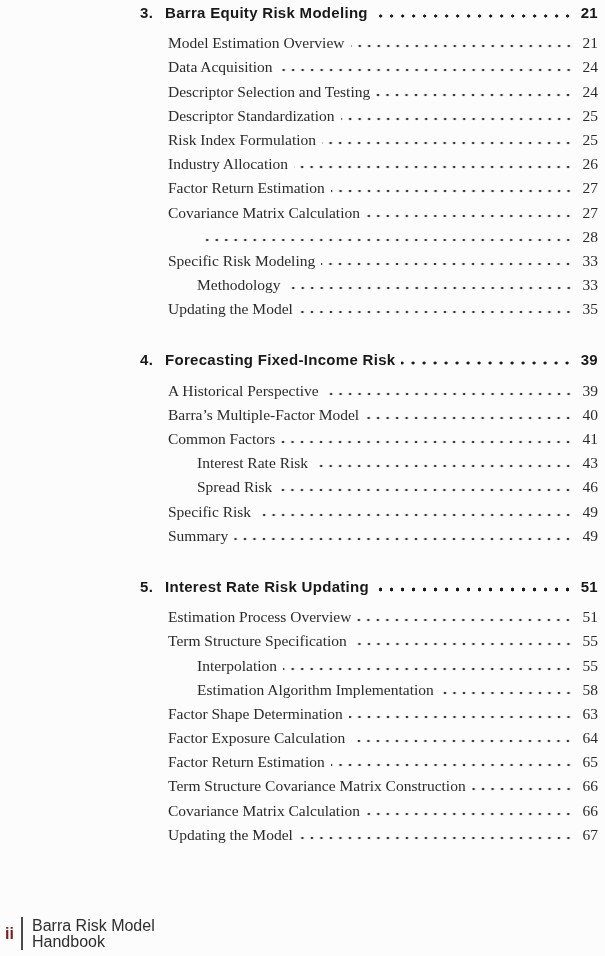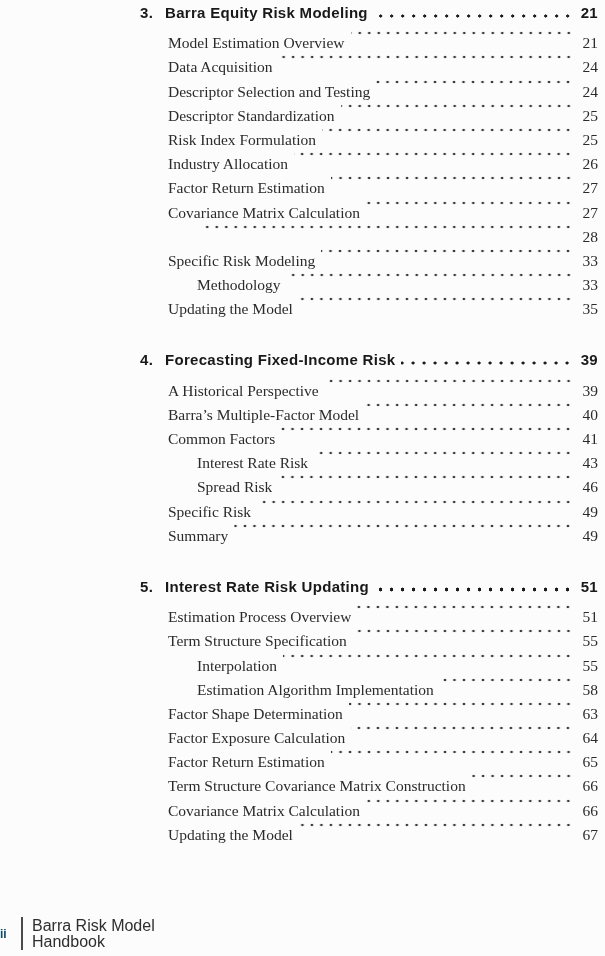--- a/index.html
+++ b/index.html
@@ -49,21 +49,20 @@
     margin-bottom: 6px;
   }
   .secnum {
     flex: 0 0 25px;
   }
 
   
   .row.entry {
     font-size: 15.5px;
     color: #2b2b2b;
-    align-items: center;
   }
   .row.entry.level-1 { margin-left: 28px; }
   .row.entry.level-2 { margin-left: 57px; }
 
   .label {
     flex: 0 1 auto;
     overflow: hidden;
   }
 
   
@@ -95,24 +94,24 @@
     position: absolute;
     left: 0;
     bottom: 6px;
     display: flex;
     align-items: center;
     font-family: "Liberation Sans", sans-serif;
     color: #2e2e2e;
   }
   .folio {
     flex: 0 0 14px;
-    text-align: left;
-    font-size: 12px;
+    text-align: right;
+    font-size: 16px;
     font-weight: 700;
-    color: #0c4a6e;
+    color: #7f1d1d;
   }
   .footer-divider {
     width: 2px;
     height: 33px;
     background: #4a4a4a;
     margin: 0 9px 0 7px;
   }
   .footer-title {
     font-size: 16px;
     line-height: 16px;

